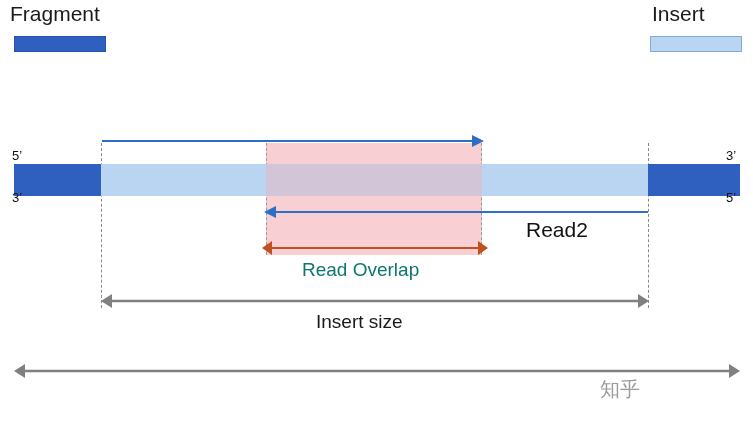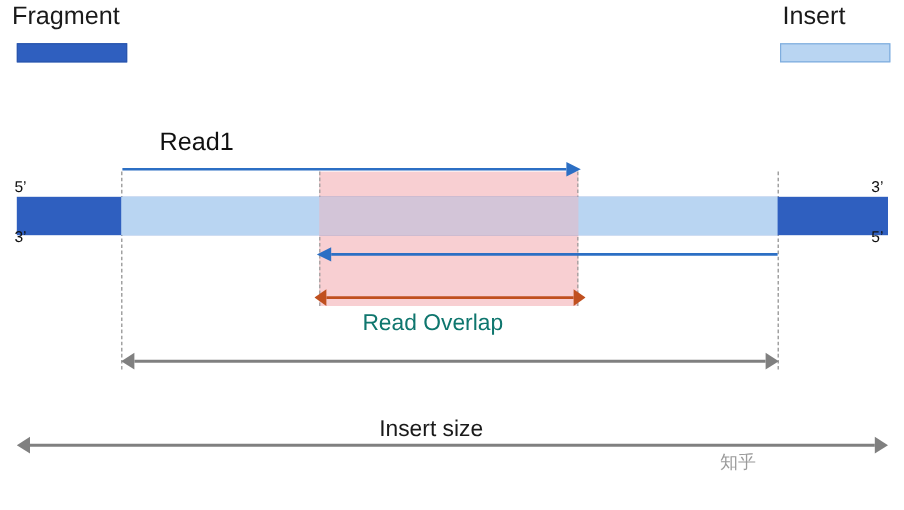--- a/index.html
+++ b/index.html
@@ -58,42 +58,41 @@
     font-size: 19px;
     color: #0f766e;
     font-weight: normal;
     white-space: nowrap;
   }
 
   .measure-label {
     font-size: 19px;
     color: #1a1a1a;
     white-space: nowrap;
-    margin-top: 36px;
   }
 
   .overlap-box {
     background: rgba(244, 177, 183, 0.62);
     border-left: 1px dashed #9a9a9a;
     border-right: 1px dashed #9a9a9a;
     box-sizing: border-box;
   }
 
   .dashed-v {
     border-left: 1px dashed #8a8a8a;
   }
 
   .watermark {
     font-size: 16px;
     color: #9b9b9b;
     white-space: nowrap;
   }
   .watermark .wm-logo {
     color: #9b9b9b;
-    font-size: 15px;
+    font-size: 20px;
   }
   svg { display: block; }
 </style>
 </head>
 <body>
 
 <div id="root">
 
   <div class="abs legend-label" style="left:10px; top:2px;">Fragment</div>
   <div class="abs legend-swatch-adapter" style="left:14px; top:36px; width:90px; height:14px;"></div>
@@ -116,26 +115,26 @@
 
   <div class="abs end-label" style="left:12px; top:148px;">5’</div>
   <div class="abs end-label" style="left:12px; top:190px;">3’</div>
   <div class="abs end-label" style="left:726px; top:148px;">3’</div>
   <div class="abs end-label" style="left:726px; top:190px;">5’</div>
 
   <svg class="abs" style="left:100px; top:132px;" width="390" height="18">
     <line x1="2" y1="9" x2="372" y2="9" stroke="#2c6fc4" stroke-width="2.2"></line>
     <polygon points="372,3 384,9 372,15" fill="#2c6fc4"></polygon>
   </svg>
-  <div class="abs read-label" style="left:133px; top:107px;">Read1</div>
 
   <svg class="abs" style="left:258px; top:203px;" width="392" height="18">
     <line x1="18" y1="9" x2="390" y2="9" stroke="#2c6fc4" stroke-width="2.2"></line>
     <polygon points="18,3 6,9 18,15" fill="#2c6fc4"></polygon>
   </svg>
+  <div class="abs read-label" style="left:526px; top:218px;">Read2</div>
 
   <svg class="abs" style="left:262px; top:239px;" width="226" height="18">
     <line x1="10" y1="9" x2="216" y2="9" stroke="#c0501f" stroke-width="2.2"></line>
     <polygon points="10,2 0,9 10,16" fill="#c0501f"></polygon>
     <polygon points="216,2 226,9 216,16" fill="#c0501f"></polygon>
   </svg>
   <div class="abs overlap-label" style="left:302px; top:259px;">Read Overlap</div>
 
   <svg class="abs" style="left:101px; top:292px;" width="548" height="18">
     <line x1="11" y1="9" x2="537" y2="9" stroke="#808080" stroke-width="2.4"></line>

